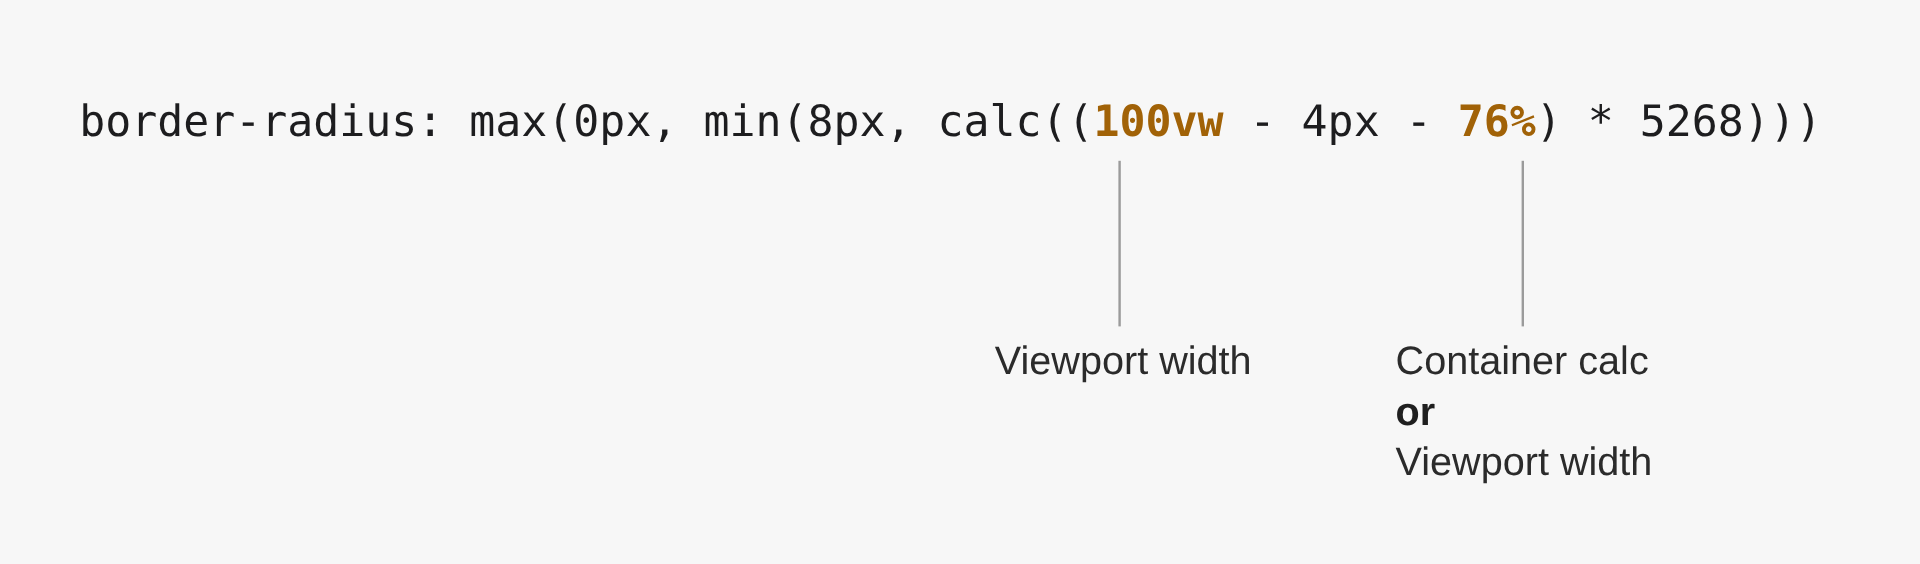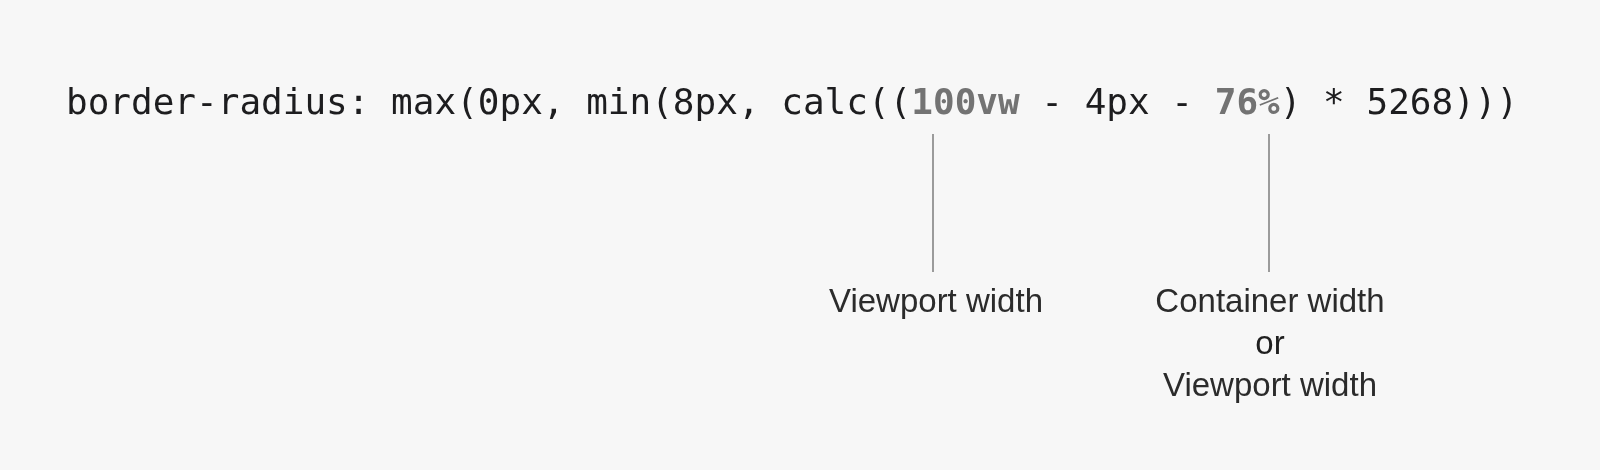--- a/index.html
+++ b/index.html
@@ -20,60 +20,60 @@
     left: 66px;
     top: 82px;
     font-family: "DejaVu Sans Mono", "Liberation Mono", monospace;
     font-size: 36px;
     line-height: 40px;
     color: #1d1d1f;
     white-space: pre;
     letter-spacing: 0;
   }
   .code .hl {
-    color: #737373;
+    color: #a16207;
     font-weight: bold;
   }
   .connector {
     position: absolute;
     top: 134px;
     height: 138px;
     width: 2px;
     background: #9b9b9b;
     transform: translateX(-50%);
   }
   .annotation {
     position: absolute;
     top: 280px;
     transform: translateX(-50%);
-    text-align: center;
+    text-align: left;
     font-size: 33px;
     line-height: 42px;
     color: #2b2b2b;
     white-space: nowrap;
   }
   .annotation .bold {
-    font-weight: normal;
+    font-weight: bold;
     color: #1f1f1f;
   }
 </style>
 </head>
 <body>
 
 <div class="canvas">
 
   <div class="code"><span>border-radius: max(0px, min(8px, calc((</span><span class="hl">100vw</span><span> - 4px - </span><span class="hl">76%</span><span>) * 5268)))</span></div>
 
   <div class="connector" style="left: 933px;"></div>
 
   <div class="connector" style="left: 1269px;"></div>
 
   <div class="annotation" style="left: 936px;">
     <div>Viewport width</div>
   </div>
 
   <div class="annotation" style="left: 1270px;">
-    <div>Container width</div>
+    <div>Container calc</div>
     <div class="bold">or</div>
     <div>Viewport width</div>
   </div>
 
 </div>
 
 </body></html>

